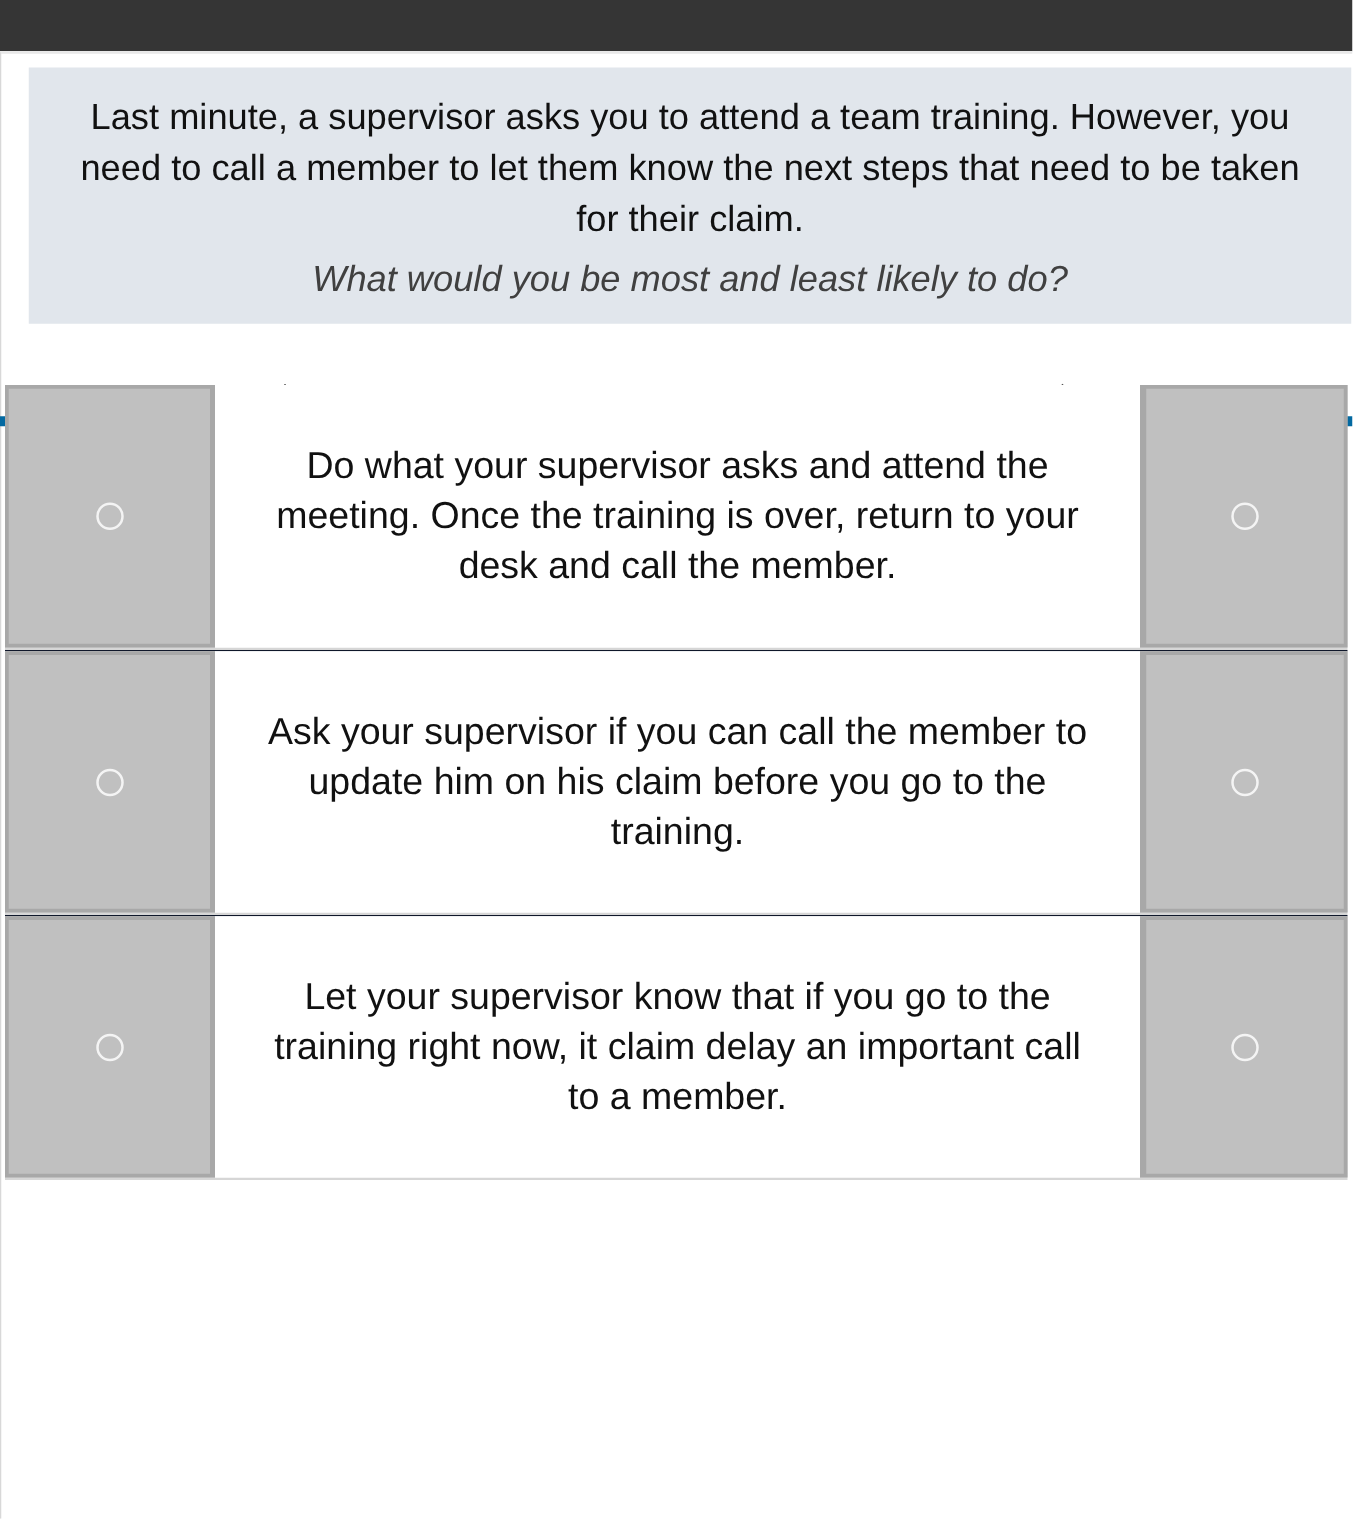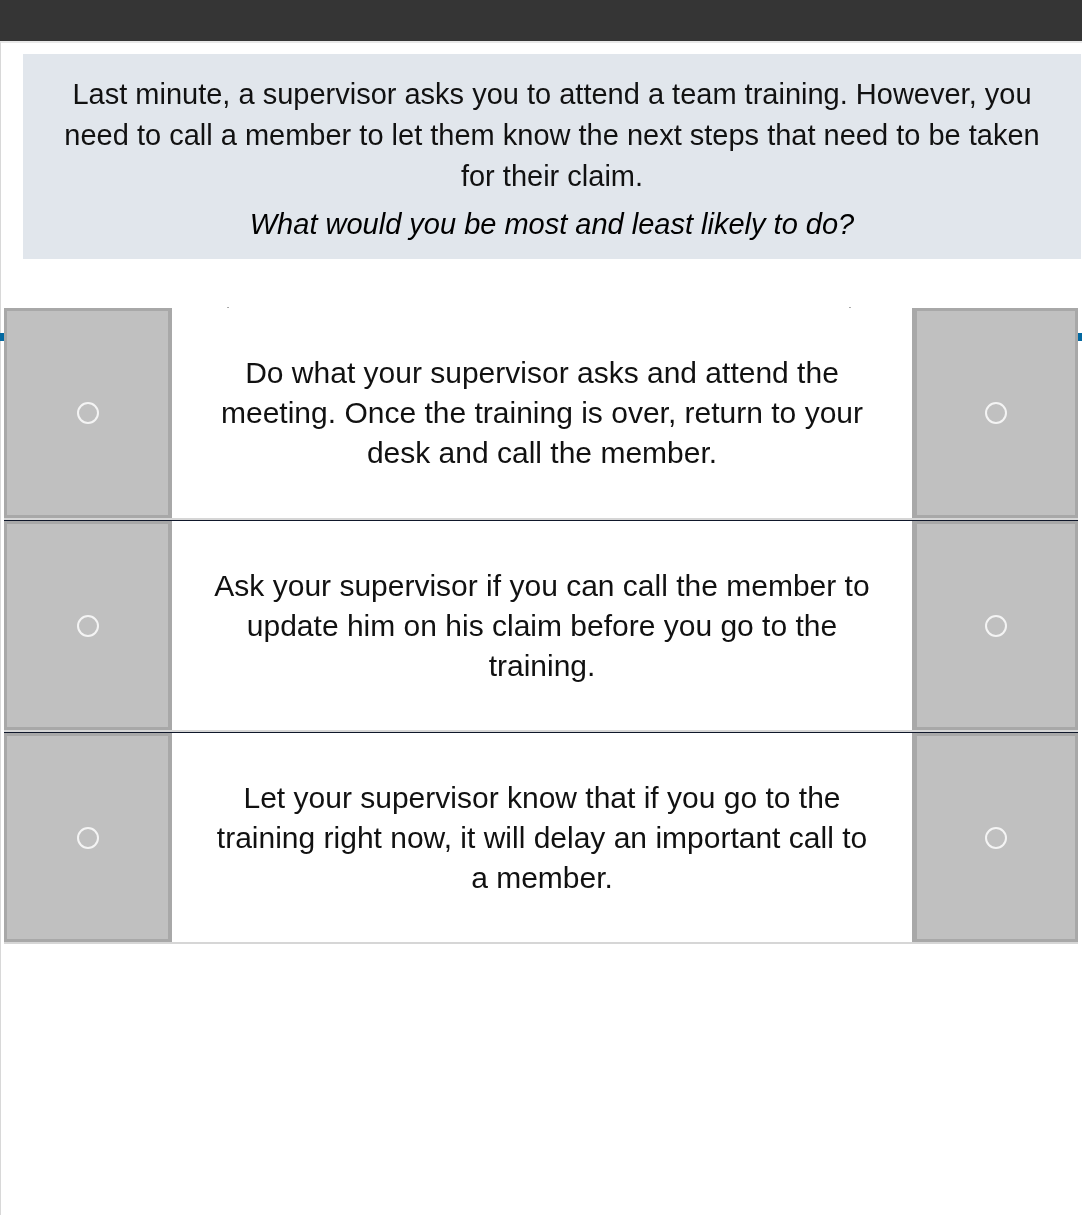--- a/index.html
+++ b/index.html
@@ -22,21 +22,21 @@
     background: #e1e6ec;
     text-align: center;
     padding-top: 20px;
     margin-left: 11px;
   }
   .question-text {
     font-size: 29px; line-height: 41px; color: #111111;
     width: 1000px; margin: 0 auto;
   }
   .question-prompt {
-    font-size: 29px; line-height: 40px; color: #000000;
+    font-size: 29px; line-height: 40px; color: #404040;
     font-style: italic; margin-top: 7px;
   }
 
   .header-row {
     position: absolute; left: 0; top: 262px; width: 1082px; height: 46px;
     border-bottom: 8px solid #0369a1;
     margin-top: 33px;
   }
   .label-most {
     position: absolute; left: 54px; top: 12px;
@@ -137,20 +137,20 @@
     <div class="radio-cell least">
       <span class="radio"></span>
     </div>
   </div>
 
   <div class="option-row">
     <div class="radio-cell most">
       <span class="radio"></span>
     </div>
     <div class="option-text-cell">
-      <span class="option-text">Let your supervisor know that if you go to the training right now, it will delay an important call to a member.</span>
+      <span class="option-text">Let your supervisor know that if you go to the training right now, it claim delay an important call to a member.</span>
     </div>
     <div class="radio-cell least">
       <span class="radio"></span>
     </div>
   </div>
 
 </div>
 
 </body></html>

